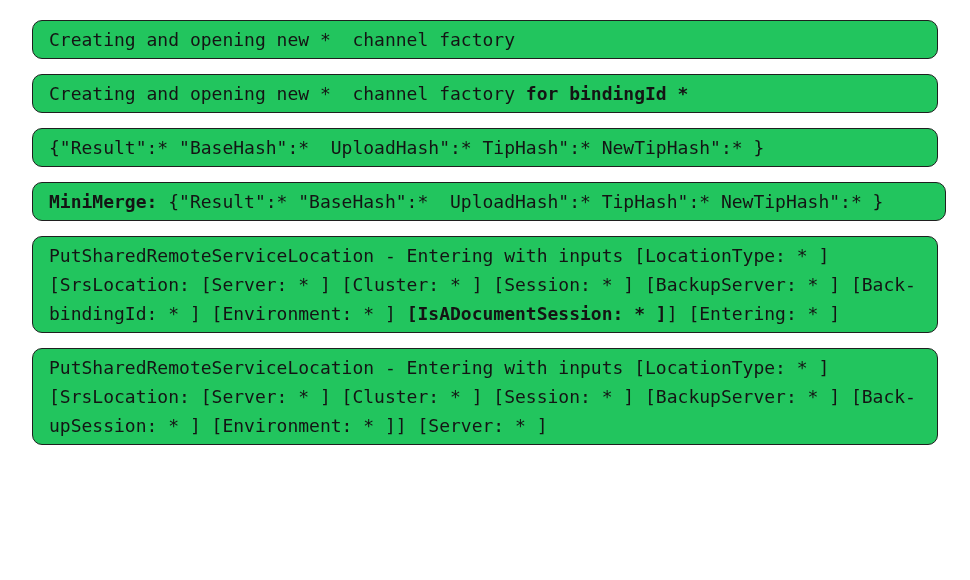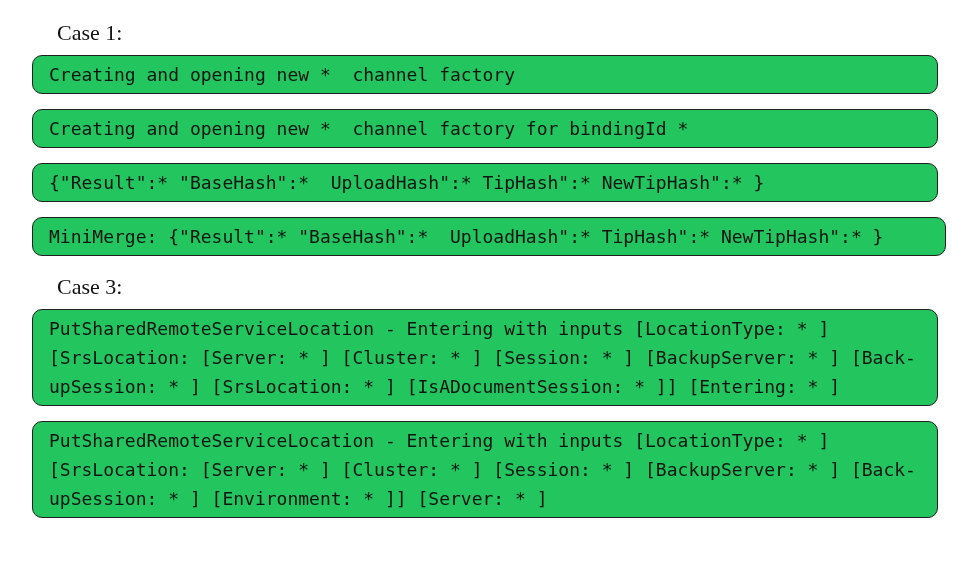--- a/index.html
+++ b/index.html
@@ -36,53 +36,51 @@
     font-size: 18px;
     line-height: 29px;
   }
   .template-box.wide {
     margin-right: -8px;
   }
   .template-line {
     white-space: pre;
   }
   .seg-bold {
-    font-weight: normal;
+    font-weight: bold;
   }
 </style>
 </head>
 <body>
 
 <main>
 
   <section class="case-section">
-    <div class="case-label">Case 1:</div>
     <div class="template-box">
         <div class="template-line"><span class="seg-regular">Creating and opening new *  channel factory</span></div>
       </div>
     <div class="template-box">
         <div class="template-line"><span class="seg-regular">Creating and opening new *  channel factory </span><span class="seg-bold">for bindingId *</span></div>
       </div>
   </section>
 
   <section class="case-section">
     <div class="template-box">
         <div class="template-line"><span class="seg-regular">{"Result":* "BaseHash":*  UploadHash":* TipHash":* NewTipHash":* }</span></div>
       </div>
     <div class="template-box wide">
         <div class="template-line"><span class="seg-bold">MiniMerge:</span><span class="seg-regular"> {"Result":* "BaseHash":*  UploadHash":* TipHash":* NewTipHash":* }</span></div>
       </div>
   </section>
 
   <section class="case-section">
-    <div class="case-label">Case 3:</div>
     <div class="template-box">
         <div class="template-line"><span class="seg-regular">PutSharedRemoteServiceLocation - Entering with inputs [LocationType: * ]</span></div>
         <div class="template-line"><span class="seg-regular">[SrsLocation: [Server: * ] [Cluster: * ] [Session: * ] [BackupServer: * ] [Back-</span></div>
-        <div class="template-line"><span class="seg-regular">upSession: * ] [SrsLocation: * ] </span><span class="seg-bold">[IsADocumentSession: * ]</span><span class="seg-regular">] [Entering: * ]</span></div>
+        <div class="template-line"><span class="seg-regular">bindingId: * ] [Environment: * ] </span><span class="seg-bold">[IsADocumentSession: * ]</span><span class="seg-regular">] [Entering: * ]</span></div>
       </div>
     <div class="template-box">
         <div class="template-line"><span class="seg-regular">PutSharedRemoteServiceLocation - Entering with inputs [LocationType: * ]</span></div>
         <div class="template-line"><span class="seg-regular">[SrsLocation: [Server: * ] [Cluster: * ] [Session: * ] [BackupServer: * ] [Back-</span></div>
         <div class="template-line"><span class="seg-regular">upSession: * ] [Environment: * ]] [Server: * ]</span></div>
       </div>
   </section>
 
 </main>
 

